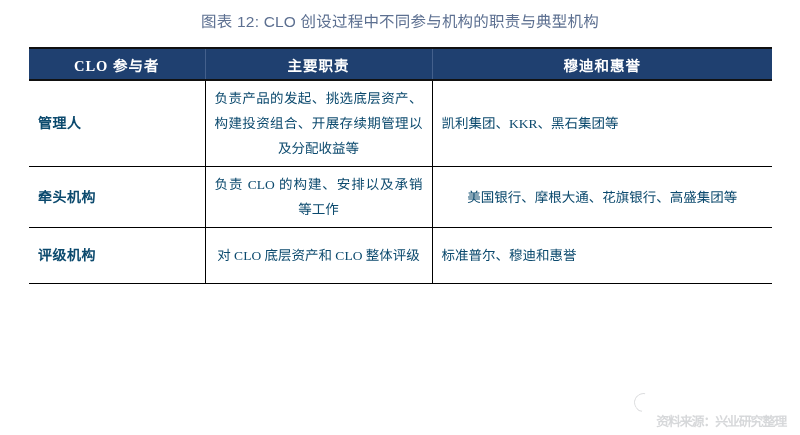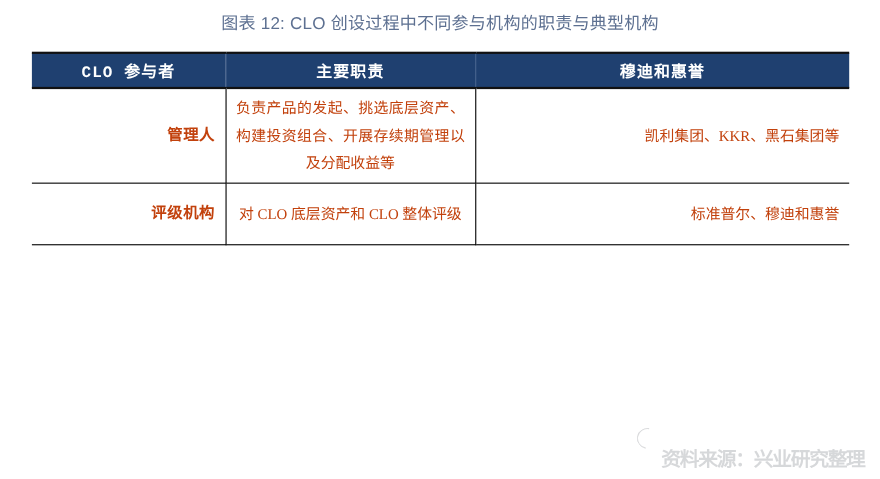--- a/index.html
+++ b/index.html
@@ -61,40 +61,40 @@
   thead tr.header-row {
     background: #1f4070;
   }
 
   thead th {
     border-top: 2px solid #111111;
     border-bottom: 2px solid #111111;
     border-left: 1px solid #44608c;
     border-right: 1px solid #44608c;
     color: #ffffff;
-    font-family: Liberation Mono, monospace;
+    font-family: Liberation Serif, serif;
     font-weight: 700;
     font-size: 14.5px;
     letter-spacing: 1px;
     text-align: center;
     height: 32px;
     padding: 0 4px;
     vertical-align: middle;
     box-sizing: border-box;
   }
   thead th.first { border-left: none; }
   thead th.last  { border-right: none; }
 
   tbody td {
     border-left: 1px solid #000000;
     border-right: 1px solid #000000;
     border-bottom: 1px solid #000000;
     font-size: 13.5px;
     line-height: 25px;
-    color: #c2410c;
+    color: #0c4a6e;
     text-align: center;
     vertical-align: middle;
     padding: 5px 9px;
     box-sizing: border-box;
     font-family: "Liberation Serif", "DejaVu Serif", serif;
   }
   tbody td.col-role {
     border-left: none;
     font-weight: 700;
     font-size: 14px;
@@ -104,21 +104,21 @@
     border-right: none;
   }
   tbody tr.row-r0 td { height: 86px; }
   tbody tr.row-r1 td { height: 56px; }
   tbody tr.row-r2 td { height: 56px; }
   tbody tr.row-r3 td { height: 56px; }
   tbody tr.row-r4 td { height: 58px; }
 
   .cell-text {
     display: block;
-    text-align: right;
+    text-align: left;
   }
   .cell-text.justified {
     text-align: justify;
     text-align-last: center;
     text-justify: inter-character;
   }
 
   
   .watermark {
     position: absolute;
@@ -137,21 +137,21 @@
     height: 17px;
     border: 1.6px solid #8a8d93;
     border-radius: 50%;
     border-right-color: transparent;
     border-bottom-color: transparent;
     transform: rotate(-35deg);
     flex: 0 0 auto;
   }
   .watermark .wm-text {
     font-family: Liberation Mono, monospace;
-    font-size: 18px;
+    font-size: 13px;
     font-weight: 700;
     color: #7b7f86;
     letter-spacing: -1.2px;
     white-space: nowrap;
     margin-top: 36px;
   }
 </style>
 </head>
 <body>
 
@@ -181,20 +181,31 @@
           </td>
           <td class="col-duty">
             <span class="cell-text justified">负责产品的发起、挑选底层资产、构建投资组合、开展存续期管理以及分配收益等</span>
           </td>
           <td class="col-inst">
             <span class="cell-text">凯利集团、KKR、黑石集团等</span>
           </td>
         </tr>
 
 
+        <tr class="row-r2">
+          <td class="col-role">
+            <span class="cell-text">牵头机构</span>
+          </td>
+          <td class="col-duty">
+            <span class="cell-text justified">负责 CLO 的构建、安排以及承销等工作</span>
+          </td>
+          <td class="col-inst">
+            <span class="cell-text justified">美国银行、摩根大通、花旗银行、高盛集团等</span>
+          </td>
+        </tr>
 
         <tr class="row-r3">
           <td class="col-role">
             <span class="cell-text">评级机构</span>
           </td>
           <td class="col-duty">
             <span class="cell-text justified">对 CLO 底层资产和 CLO 整体评级</span>
           </td>
           <td class="col-inst">
             <span class="cell-text">标准普尔、穆迪和惠誉</span>

